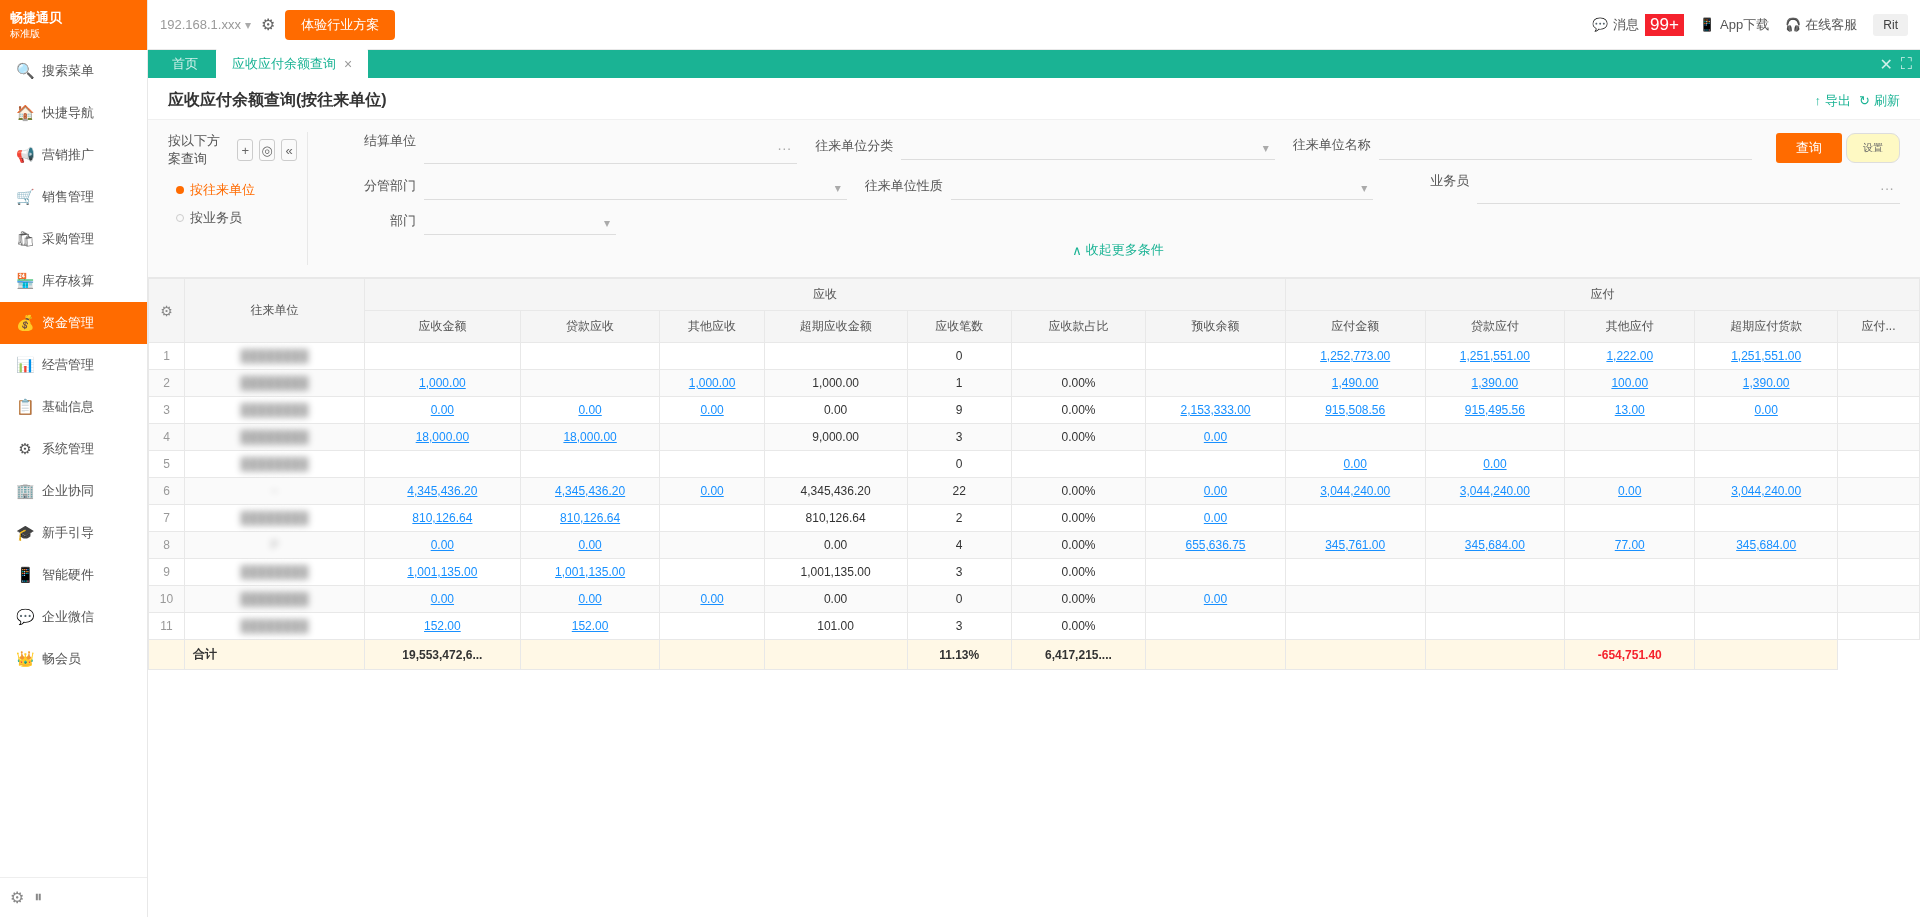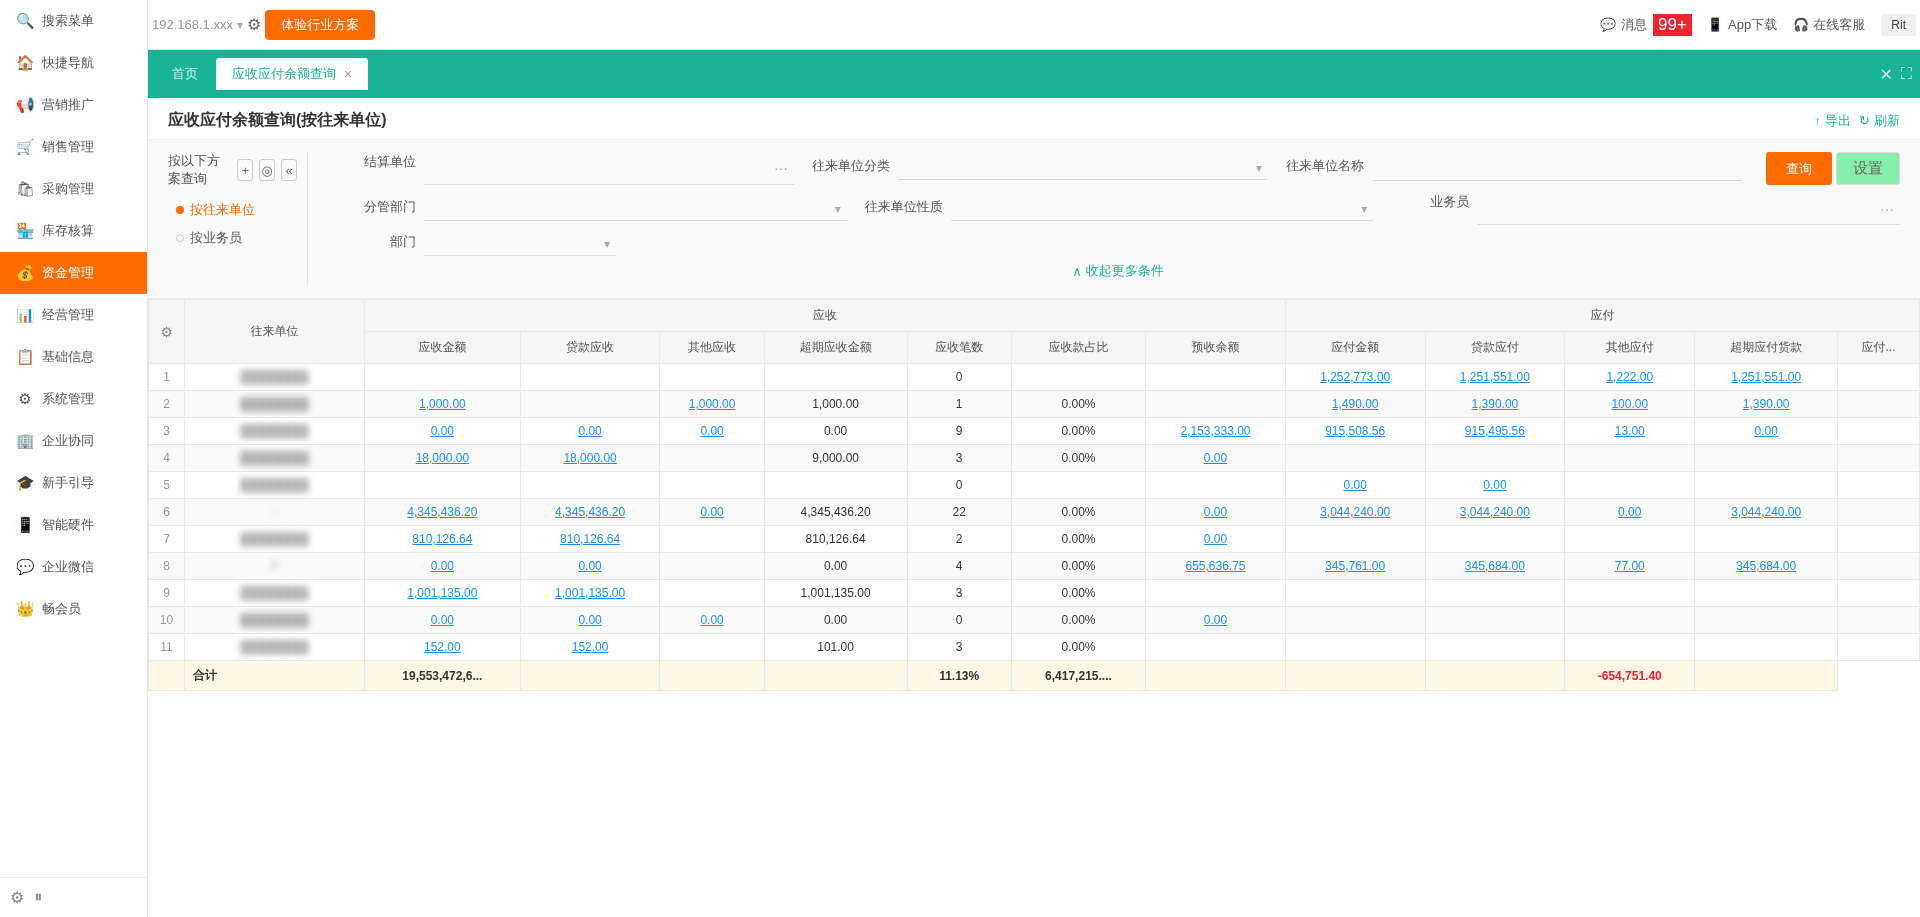--- a/index.html
+++ b/index.html
@@ -16,32 +16,32 @@
     .sidebar-item { display: flex; align-items: center; padding: 12px 16px; cursor: pointer; gap: 8px; color: #555; font-size: 13px; }
     .sidebar-item.active { background: #ff6b00; color: #fff; }
     .sidebar-item .icon { width: 18px; text-align: center; font-size: 15px; }
     .sidebar-bottom { margin-top: auto; border-top: 1px solid #eee; display: flex; padding: 10px; gap: 10px; }
     .sidebar-bottom-icon { cursor: pointer; color: #888; font-size: 16px; }
 
     
     .main-area { flex: 1; display: flex; flex-direction: column; overflow: hidden; }
 
     
-    .topbar { height: 50px; background: #fff; border-bottom: 1px solid #e8e8e8; display: flex; align-items: center; padding: 0 4px; gap: 4px; }
+    .topbar { height: 50px; background: #fff; border-bottom: 1px solid #e8e8e8; display: flex; align-items: center; padding: 0 12px; gap: 10px; }
     .topbar-breadcrumb { color: #999; font-size: 13px; display: flex; align-items: center; gap: 4px; }
     .topbar-chevron { color: #aaa; font-size: 12px; }
     .topbar-settings-icon { color: #666; cursor: pointer; font-size: 16px; }
     .topbar-trial-btn { background: #ff6b00; color: #fff; border: none; padding: 6px 16px; border-radius: 4px; cursor: pointer; font-size: 13px; }
     .topbar-right { margin-left: auto; display: flex; align-items: center; gap: 16px; }
     .topbar-right-item { display: flex; align-items: center; gap: 4px; color: #555; cursor: pointer; font-size: 13px; }
     .topbar-badge { background: #f5222d; color: #fff; border-radius: 0; padding: 1px 5px; font-size: 17px; margin-left: 2px; }
     .topbar-user { color: #404040; font-size: 12px; background: #f0f0f0; padding: 4px 10px; border-radius: 3px; }
 
     
-    .tabs-bar { background: #1ab394; height: 48px; display: flex; align-items: center; padding: 0 8px; gap: 2px; }
+    .tabs-bar { background: #1ab394; height: 28px; display: flex; align-items: center; padding: 0 8px; gap: 2px; }
     .tab-item { padding: 0 16px; height: 32px; display: flex; align-items: center; cursor: pointer; border-radius: 3px 3px 0 0; font-size: 13px; gap: 8px; color: rgba(255,255,255,0.8); }
     .tab-item.active { background: #fff; color: #1ab394; border-radius: 3px 3px 0 0; }
     .tab-close { color: #999; font-size: 14px; cursor: pointer; }
     .tabs-right { margin-left: auto; display: flex; align-items: center; gap: 8px; }
     .tabs-right-icon { color: rgba(255,255,255,0.8); cursor: pointer; font-size: 16px; }
 
     
     .content-area { flex: 1; background: #fff; display: flex; flex-direction: column; overflow: hidden; }
     .page-header { padding: 12px 20px 8px; display: flex; align-items: center; justify-content: space-between; border-bottom: 1px solid #f0f0f0; }
     .page-title { font-size: 16px; font-weight: bold; color: #333; }
@@ -67,21 +67,21 @@
     .filter-left-header { display: flex; align-items: center; gap: 6px; font-size: 13px; color: #555; margin-bottom: 8px; }
     .filter-left-item { display: flex; align-items: center; gap: 6px; padding: 5px 8px; cursor: pointer; border-radius: 3px; font-size: 13px; color: #555; }
     .filter-left-item.active { color: #ff6b00; }
     .filter-left-item .dot { width: 8px; height: 8px; border-radius: 50%; background: #ff6b00; }
     .filter-left-item .dot-gray { width: 8px; height: 8px; border-radius: 50%; border: 1px solid #ccc; }
     .filter-right { flex: 1; padding-left: 16px; }
 
     
     .query-btns { display: flex; flex-direction: row; gap: 4px; margin-left: 8px; }
     .btn-query { background: #ff6b00; color: #fff; border: none; padding: 6px 20px; border-radius: 3px; cursor: pointer; font-size: 13px; }
-    .btn-settings { background: #86efac; color: #666; border: 1px solid #ddd; padding: 6px 16px; border-radius: 3px; cursor: pointer; font-size: 15px; }
+    .btn-settings { background: #fef9c3; color: #666; border: 1px solid #ddd; padding: 6px 16px; border-radius: 9px; cursor: pointer; font-size: 10px; }
 
     
     .table-container { flex: 1; overflow: auto; padding: 0 0 0 0; }
     .data-table { width: 100%; border-collapse: collapse; font-size: 12px; }
     .data-table th { background: #f5f5f5; border: 1px solid #e8e8e8; padding: 7px 8px; text-align: center; font-weight: normal; color: #555; white-space: nowrap; }
     .data-table td { border: 1px solid #e8e8e8; padding: 6px 8px; text-align: center; color: #333; white-space: nowrap; }
     .data-table tr:nth-child(even) td { background: #fafafa; }
     .data-table .num-link { color: #1890ff; text-decoration: underline; cursor: pointer; }
     .data-table .row-num { color: #999; text-align: center; }
     .col-group-header { background: #d8eff0; color: #1ab394; font-weight: bold; text-align: center; }
@@ -92,20 +92,26 @@
     
     .table-gear { color: #888; cursor: pointer; font-size: 14px; }
     .blurred { color: transparent; text-shadow: 0 0 6px rgba(0,0,0,0.3); user-select: none; }
   </style>
 </head>
 <body>
 
 <div class="app-container">
 
   <div class="sidebar">
+    <div class="sidebar-logo">
+      <div>
+        <div class="sidebar-logo-text">畅捷通贝</div>
+        <div class="sidebar-logo-sub">标准版</div>
+      </div>
+    </div>
     <div class="sidebar-item">
       <span class="icon">🔍</span>
       <span>搜索菜单</span>
     </div>
     <div class="sidebar-item">
       <span class="icon">🏠</span>
       <span>快捷导航</span>
     </div>
     <div class="sidebar-item">
       <span class="icon">📢</span>

